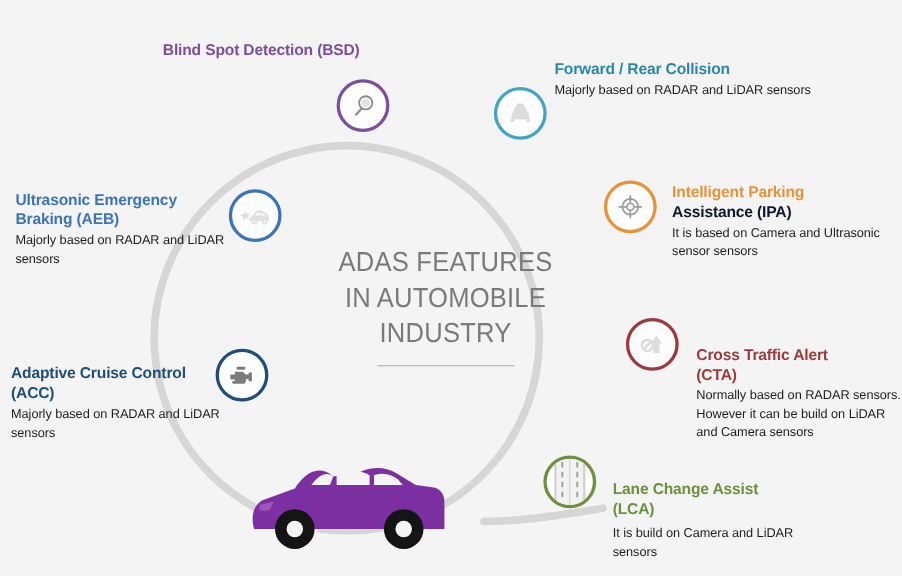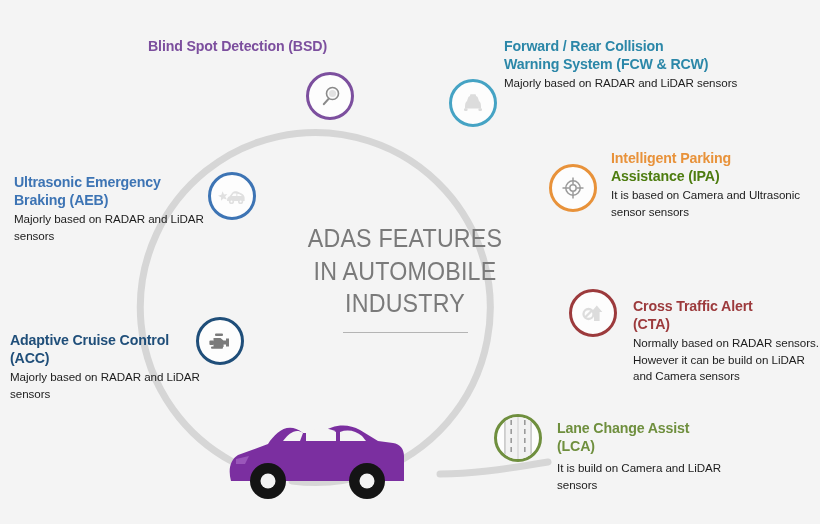--- a/index.html
+++ b/index.html
@@ -57,21 +57,21 @@
     letter-spacing: -0.15px;
     margin: 0 0 1px 0;
   }
   .block .desc {
     font-size: 11.6px;
     line-height: 1.42;
     color: #1c1c1c;
     margin: 0;
     letter-spacing: -0.05px;
   }
-  .block.right { text-align: left; }
+  .block.right { text-align: left; margin-top: 17px; }
   .block.left  { text-align: left; }
 
   
   #center {
     position: absolute;
     left: 285px;
     top: 222px;
     width: 240px;
     text-align: center;
     z-index: 4;
@@ -155,39 +155,38 @@
         <path d="M5 16 C5 12.5 6.5 11 7.5 11 L18.5 11 C19.5 11 21 12.5 21 16 L21 18.5 L5 18.5 Z" fill="#dcdcdc"></path>
         <path d="M8.2 7.5 C8.8 6.4 9.8 6 11 6 L15 6 C16.2 6 17.2 6.4 17.8 7.5 L19 11 L7 11 Z" fill="#dcdcdc"></path>
         <rect x="4" y="18.2" width="3.6" height="2.8" rx="1.2" fill="#dcdcdc"></rect>
         <rect x="18.4" y="18.2" width="3.6" height="2.8" rx="1.2" fill="#dcdcdc"></rect>
         <rect x="10" y="4.2" width="6" height="2.2" rx="1" fill="#dcdcdc"></rect>
       </svg>
     </span>
   </div>
   <div class="block right" style="left:504px; top:36px; width:240px;">
     <div class="title" style="color:#2b87a8;">Forward / Rear Collision</div>
-    <div class="title" style="color:#2b87a8; margin-top:-3px;">Warning System (FCW &amp; RCW)</div>
     <div class="desc">Majorly based on RADAR and LiDAR sensors</div>
   </div>
 
   <div class="node" style="left:549px; top:164px; border-color:#e8923a;">
     <span>
       <svg width="26" height="26" viewBox="0 0 26 26">
         <circle cx="13" cy="13" r="7.2" fill="none" stroke="#9a9a9a" stroke-width="1.5"></circle>
         <circle cx="13" cy="13" r="3.2" fill="none" stroke="#9a9a9a" stroke-width="1.5"></circle>
         <line x1="13" y1="2.5" x2="13" y2="9" stroke="#9a9a9a" stroke-width="1.5"></line>
         <line x1="13" y1="17" x2="13" y2="23.5" stroke="#9a9a9a" stroke-width="1.5"></line>
         <line x1="2.5" y1="13" x2="9" y2="13" stroke="#9a9a9a" stroke-width="1.5"></line>
         <line x1="17" y1="13" x2="23.5" y2="13" stroke="#9a9a9a" stroke-width="1.5"></line>
       </svg>
     </span>
   </div>
   <div class="block right" style="left:611px; top:148px; width:200px;">
     <div class="title" style="color:#e8923a;">Intelligent Parking</div>
-    <div class="title" style="color:#4d7c0f; margin-top:-3px;">Assistance (IPA)</div>
+    <div class="title" style="color:#0f172a; margin-top:-3px;">Assistance (IPA)</div>
     <div class="desc">It is based on Camera and Ultrasonic sensor sensors</div>
   </div>
 
   <div class="node" style="left:569px; top:289px; border-color:#9c3a3c;">
     <span>
       <svg width="26" height="26" viewBox="0 0 26 26">
         <circle cx="8.5" cy="14" r="5" fill="none" stroke="#dcdcdc" stroke-width="2.3"></circle>
         <line x1="5" y1="17.5" x2="12" y2="10.5" stroke="#dcdcdc" stroke-width="2.3"></line>
         <path d="M16.8 5.5 L22.3 12 L19.6 12 L19.6 21 L14 21 L14 12 L11.3 12 Z" fill="#dcdcdc"></path>
       </svg>

